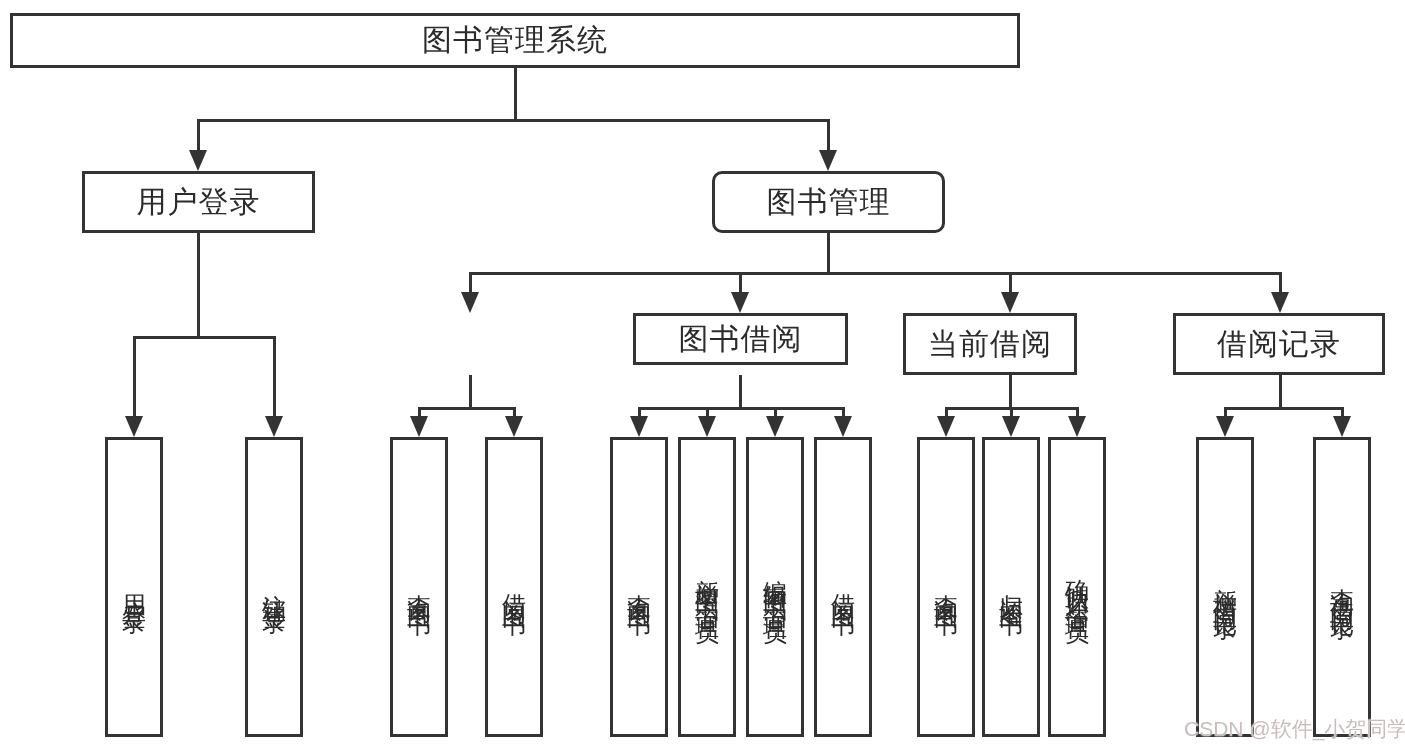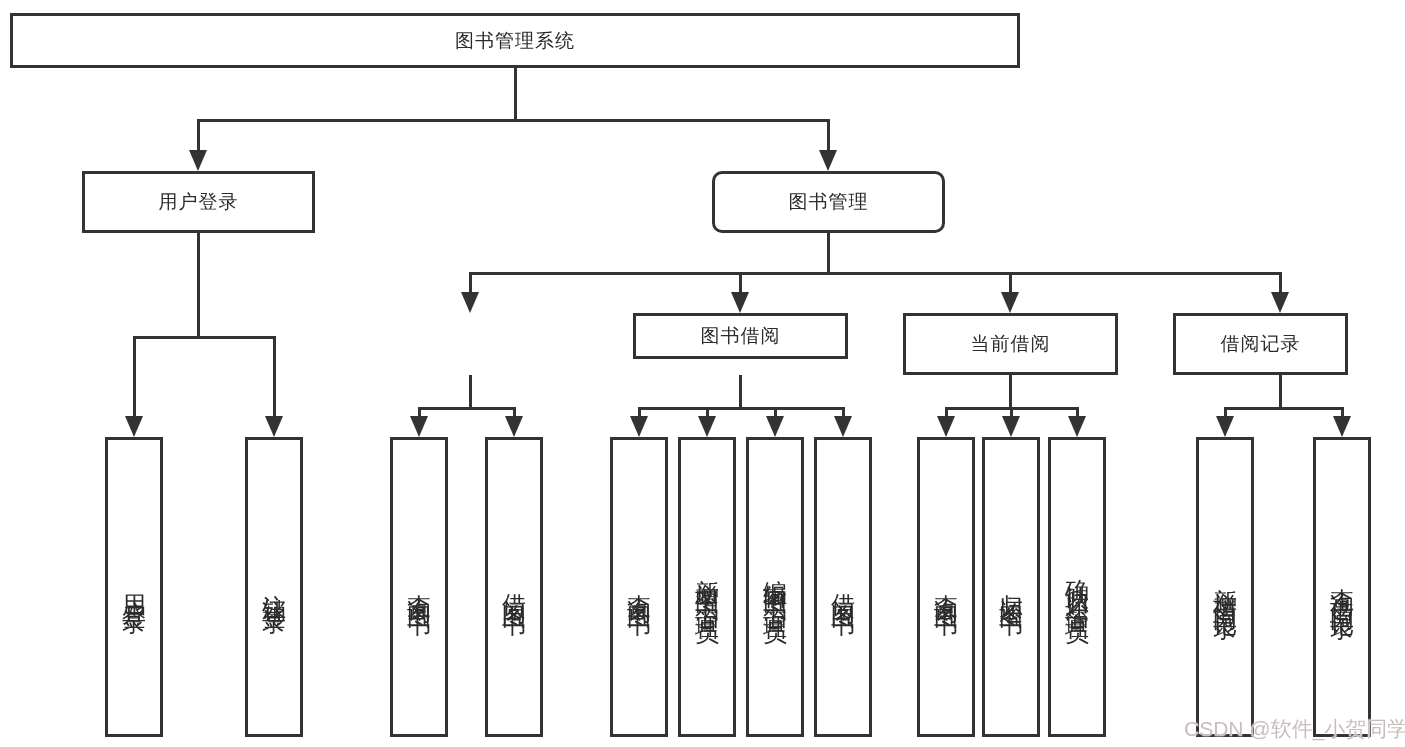--- a/index.html
+++ b/index.html
@@ -15,21 +15,21 @@
     position: absolute;
     box-sizing: border-box;
     border: 3px solid #333333;
     background: #ffffff;
     color: #2b2b2b;
     display: flex;
     align-items: center;
     justify-content: center;
   }
   .hbox {
-    font-size: 19px;
+    font-size: 30px;
     letter-spacing: 1px;
     white-space: nowrap;
   }
   .vbox {
     writing-mode: vertical-rl;
     text-orientation: mixed;
     font-size: 24px;
     letter-spacing: 6px;
     line-height: 1;
   }
@@ -81,23 +81,23 @@
   <div class="hline" style="left:470px; top:272px; width:810px;"></div>
   <div class="vline" style="left:469px; top:272px; height:23px;"></div>
   <div class="arrow" style="left:461px; top:292px;"></div>
   <div class="vline" style="left:739px; top:272px; height:23px;"></div>
   <div class="arrow" style="left:731px; top:292px;"></div>
   <div class="vline" style="left:1009px; top:272px; height:23px;"></div>
   <div class="arrow" style="left:1001px; top:292px;"></div>
   <div class="vline" style="left:1279px; top:272px; height:23px;"></div>
   <div class="arrow" style="left:1271px; top:292px;"></div>
 
-  <div class="box hbox" style="left:633px; top:313px; width:215px; height:46px;">图书借阅</div>
-  <div class="box hbox" style="left:903px; top:313px; width:215px; height:62px;">当前借阅</div>
-  <div class="box hbox" style="left:1173px; top:313px; width:175px; height:62px;">借阅记录</div>
+  <div class="box hbox" style="left:633px; top:313px; width:215px; height:52px;">图书借阅</div>
+  <div class="box hbox" style="left:903px; top:313px; width:174px; height:62px;">当前借阅</div>
+  <div class="box hbox" style="left:1173px; top:313px; width:212px; height:62px;">借阅记录</div>
 
   <div class="vline" style="left:469px; top:375px; height:35px;"></div>
   <div class="hline" style="left:419px; top:407px; width:95px;"></div>
   <div class="vline" style="left:418px; top:407px; height:14px;"></div>
   <div class="arrow" style="left:410px; top:416px;"></div>
   <div class="vline" style="left:513px; top:407px; height:14px;"></div>
   <div class="arrow" style="left:505px; top:416px;"></div>
 
   <div class="vline" style="left:739px; top:375px; height:35px;"></div>
   <div class="hline" style="left:639px; top:407px; width:204px;"></div>

